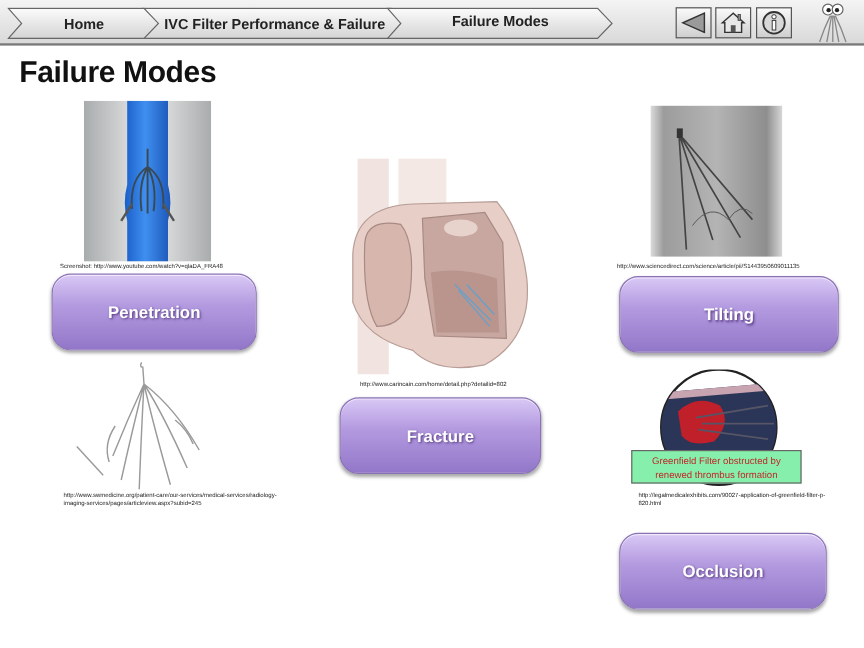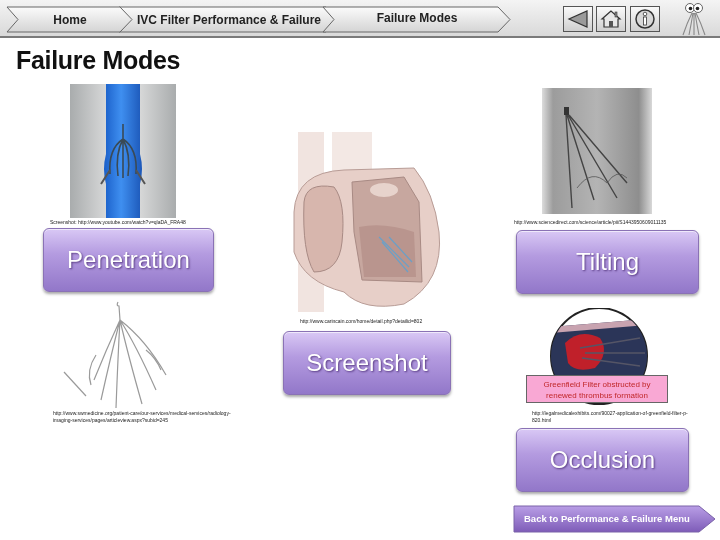--- a/index.html
+++ b/index.html
@@ -25,27 +25,27 @@
   .mascot { position: absolute; left: 678px; top: 1px; width: 32px; height: 36px; }
 
   .title { position: absolute; left: 16px; top: 46px; font-size: 25px; font-weight: bold; color: #111; letter-spacing: -0.3px; }
 
   
   .img { position: absolute; }
   .caption { position: absolute; font-size: 5px; color: #222; white-space: nowrap; line-height: 7px; }
   .caption.wrap { white-space: normal; }
 
   
-  .pbtn { position: absolute; border-radius: 6px; border: 1px solid #8a72b5;
+  .pbtn { position: absolute; border-radius: 16px; border: 1px solid #8a72b5;
     background: linear-gradient(#d9c8f5 0%, #b49be0 40%, #9277c9 100%);
     box-shadow: 0 2px 3px rgba(0,0,0,0.35), inset 0 1px 0 rgba(255,255,255,0.6);
     display: flex; align-items: center; justify-content: center;
-    color: #fff; font-weight: normal; font-size: 24px; text-shadow: 1px 1px 2px rgba(60,30,100,0.75); cursor: pointer; }
+    color: #fff; font-weight: bold; font-size: 14px; text-shadow: 1px 1px 2px rgba(60,30,100,0.75); cursor: pointer; }
 
-  .note { position: absolute; left: 526px; top: 375px; width: 142px; height: 28px; background: #f9a8d4;
+  .note { position: absolute; left: 526px; top: 375px; width: 142px; height: 28px; background: #86efac;
     border: 1px solid #666; color: #c0282a; font-size: 8px; text-align: center; line-height: 11px; padding-top: 3px; }
 
   .backmenu { position: absolute; left: 513px; top: 505px; width: 202px; height: 28px; }
   .backmenu svg { position: absolute; left: 0; top: 0; }
   .backmenu span { position: absolute; left: 11px; top: 8px; font-size: 9.5px; font-weight: bold; color: #fff; white-space: nowrap; }
 </style>
 </head>
 <body>
 
 <div class="page">
@@ -132,21 +132,21 @@
     <rect x="14" y="0" width="26" height="180" fill="#f1e4e0"></rect>
     <rect x="48" y="0" width="40" height="40" fill="#f3e8e4"></rect>
     <path d="M10 80 Q12 40 60 38 L130 36 Q150 60 155 100 Q160 150 120 172 Q80 180 60 160 Q20 150 10 120 Z" fill="#e7cfc8" stroke="#b89c96" stroke-width="1"></path>
     <path d="M20 70 Q22 50 50 55 Q62 70 58 110 Q55 140 30 140 Q18 120 20 70 Z" fill="#d7b6ad" stroke="#a88a84" stroke-width="1"></path>
     <path d="M68 50 L120 45 L135 70 L138 150 L78 148 L70 100 Z" fill="#c7a79f" stroke="#a88a84" stroke-width="1"></path>
     <path d="M75 95 Q100 90 130 100 L132 145 L80 145 Z" fill="#b9958e"></path>
     <path d="M95 105 L125 135 M98 110 L124 140 M105 105 L128 130" stroke="#6aa0c8" stroke-width="1.2"></path>
     <ellipse cx="100" cy="58" rx="14" ry="7" fill="#e7d3cc"></ellipse>
   </svg>
   <div class="caption" style="left:300px;top:318px">http://www.carincain.com/home/detail.php?detailid=802</div>
-  <div class="pbtn" style="left:283px;top:331px;width:168px;height:64px">Screenshot</div>
+  <div class="pbtn" style="left:283px;top:331px;width:168px;height:64px">Fracture</div>
 
   <svg class="img" style="left:542px;top:88px" width="110" height="126" viewBox="0 0 110 126">
     <defs>
         <linearGradient id="xr" x1="0" y1="0" x2="1" y2="0">
           <stop offset="0" stop-color="#dcdcdc"></stop>
           <stop offset="0.1" stop-color="#9c9c9c"></stop>
           <stop offset="0.5" stop-color="#b4b4b4"></stop>
           <stop offset="0.88" stop-color="#8e8e8e"></stop>
           <stop offset="1" stop-color="#d8d8d8"></stop>
         </linearGradient>
@@ -178,28 +178,16 @@
     <circle cx="59" cy="48" r="48" fill="#fff" stroke="#222" stroke-width="2"></circle>
     <g clip-path="url(#oc)">
       <path d="M0 20 L118 10 L118 85 L0 90 Z" fill="#2b3558"></path>
       <path d="M0 20 L118 10 L118 16 L0 26 Z" fill="#c8a3b0"></path>
       <path d="M25 35 Q40 20 60 30 Q70 45 55 60 Q35 65 28 55 Z" fill="#c0202a"></path>
       <path d="M40 40 L100 30 M45 45 L105 45 M42 50 L100 58" stroke="#556" stroke-width="1.5"></path>
     </g>
   </svg>
   <div class="note">Greenfield Filter obstructed by renewed thrombus formation</div>
   <div class="caption wrap" style="left:532px;top:410px;width:170px">http://legalmedicalexhibits.com/90027-application-of-greenfield-filter-p-820.html</div>
-  <div class="pbtn" style="left:516px;top:428px;width:173px;height:64px">Occlusion</div>
+  <div class="pbtn" style="left:516px;top:444px;width:173px;height:64px">Occlusion</div>
 
-  <div class="backmenu">
-    <svg width="204" height="28" viewBox="0 0 204 28">
-      <defs>
-          <linearGradient id="bm" x1="0" y1="0" x2="0" y2="1">
-            <stop offset="0" stop-color="#b99ee6"></stop>
-            <stop offset="1" stop-color="#7e5cb8"></stop>
-          </linearGradient>
-        </defs>
-      <polygon points="1,1 186,1 202,14 186,27 1,27" fill="url(#bm)" stroke="#7a62a8" stroke-width="1"></polygon>
-    </svg>
-    <span>Back to Performance &amp; Failure Menu</span>
-  </div>
 
 </div>
 
 </body></html>

